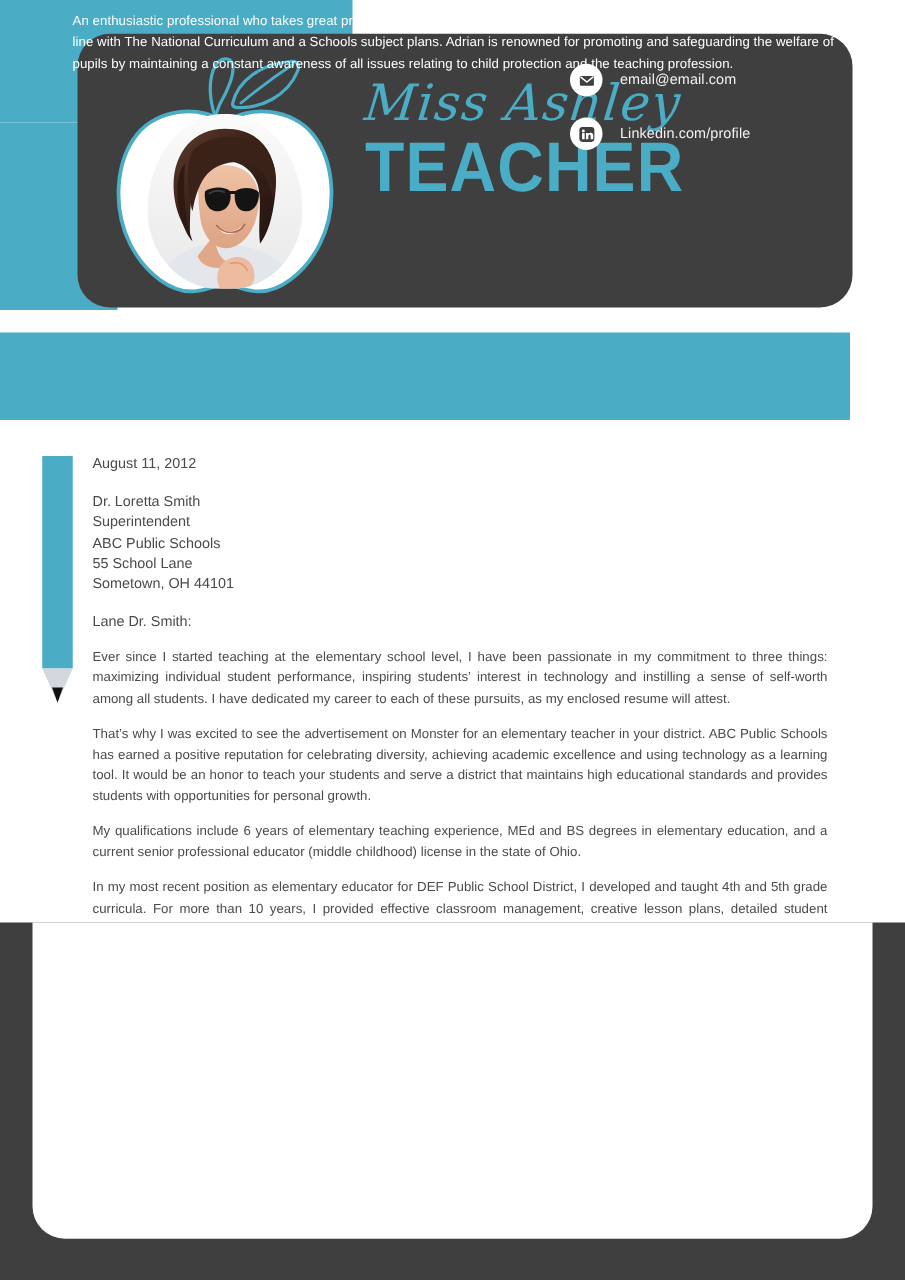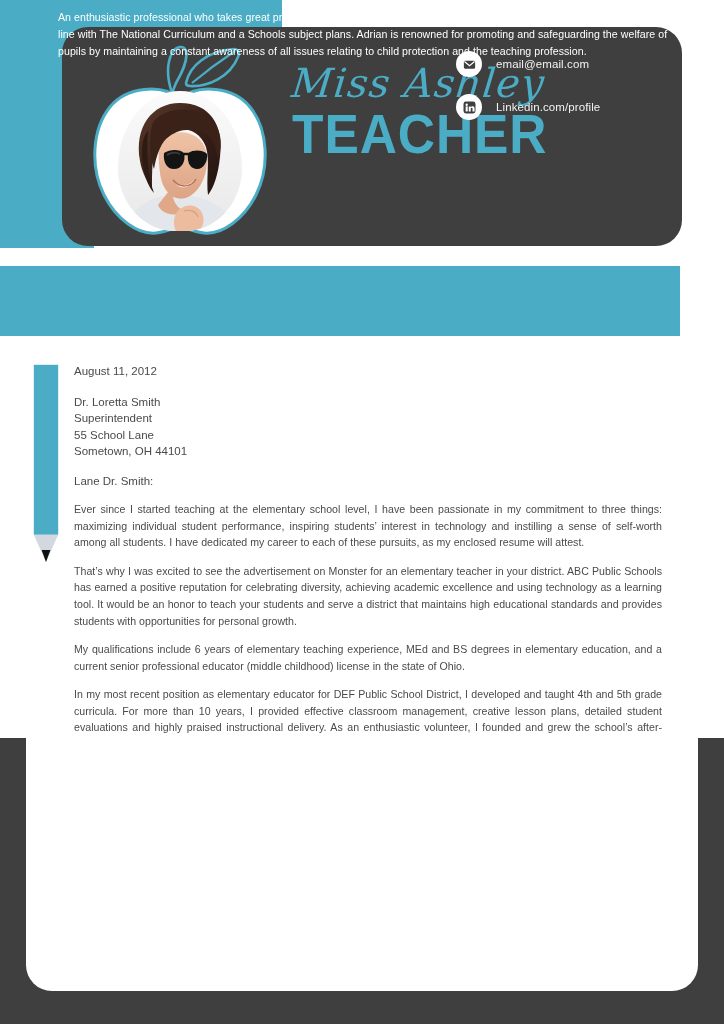--- a/index.html
+++ b/index.html
@@ -331,20 +331,21 @@
     <path d="M8.6 186 L17.4 186 L13 198 Z" fill="#111111"></path>
   </svg>
 
   <div class="letter">
 
     <div class="date">August 11, 2012</div>
 
     <div>
       <div class="addr-line">Dr. Loretta Smith</div>
       <div class="addr-line">Superintendent</div>
+      <div class="addr-line">ABC Public Schools</div>
       <div class="addr-line">55 School Lane</div>
       <div class="addr-line">Sometown, OH 44101</div>
     </div>
 
     <div class="salutation">Lane Dr. Smith:</div>
 
     <p class="body-par">Ever since I started teaching at the elementary school level, I have been passionate in my commitment to three things: maximizing individual student performance, inspiring students’ interest in technology and instilling a sense of self-worth among all students. I have dedicated my career to each of these pursuits, as my enclosed resume will attest.</p>
     <p class="body-par">That’s why I was excited to see the advertisement on Monster for an elementary teacher in your district. ABC Public Schools has earned a positive reputation for celebrating diversity, achieving academic excellence and using technology as a learning tool. It would be an honor to teach your students and serve a district that maintains high educational standards and provides students with opportunities for personal growth.</p>
     <p class="body-par">My qualifications include 6 years of elementary teaching experience, MEd and BS degrees in elementary education, and a current senior professional educator (middle childhood) license in the state of Ohio.</p>
     <p class="body-par">In my most recent position as elementary educator for DEF Public School District, I developed and taught 4th and 5th grade curricula. For more than 10 years, I provided effective classroom management, creative lesson plans, detailed student evaluations and highly praised instructional delivery. As an enthusiastic volunteer, I founded and grew the school’s after-school technology club, an innovative program that covered diverse technology areas -- from Internet security best practices to PowerPoint tutorials. The program became so popular that it was the school’s only after-school program that was consistently filled to capacity.</p>

